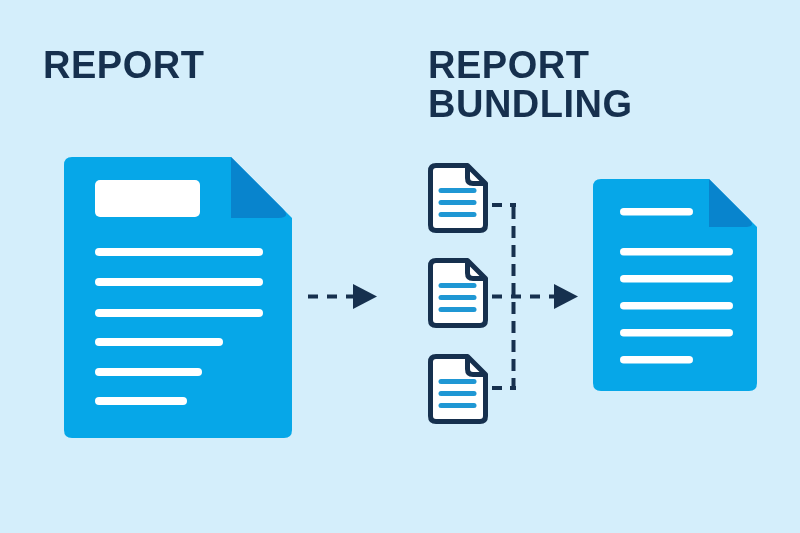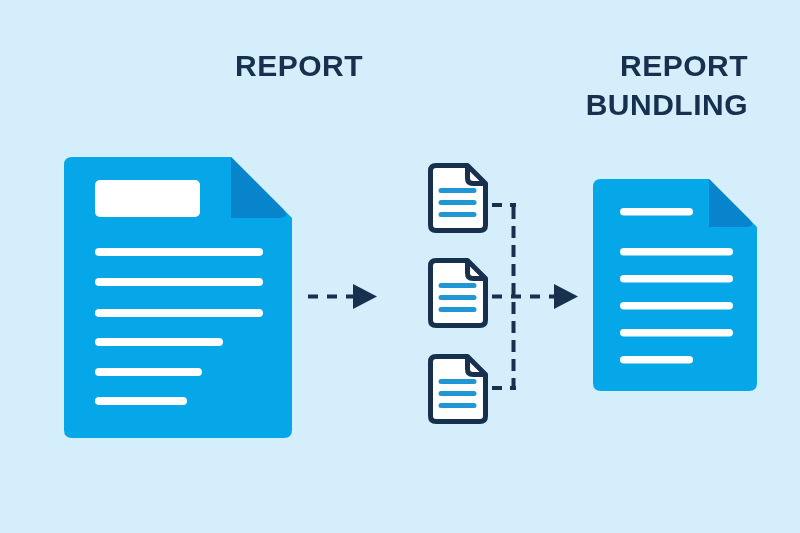--- a/index.html
+++ b/index.html
@@ -6,24 +6,24 @@
   #stage{
     position:relative;
     width:800px;height:533px;
     background:var(--background,#d4eefb);
     overflow:hidden;
     font-family:"Liberation Sans", sans-serif;
   }
   .title{
     position:absolute;
     width:320px;
-    text-align:right;
+    text-align:left;
     color:var(--navy,#16304e);
     font-weight:bold;
-    font-size:30px;
+    font-size:38px;
     line-height:39px;
     letter-spacing:0.5px;
   }
   .abs{position:absolute;}
   .doc-body{fill:var(--doc-blue,#06a7e8);}
   .doc-fold{fill:var(--fold-blue,#0884cd);}
   .doc-white{fill:#ffffff;}
   .file-outline{fill:#ffffff;stroke:var(--navy,#16304e);stroke-width:5;stroke-linejoin:round;}
   .file-flap{fill:none;stroke:var(--navy,#16304e);stroke-width:5;stroke-linejoin:round;}
   .file-line{fill:var(--line-blue,#1f97d4);}

